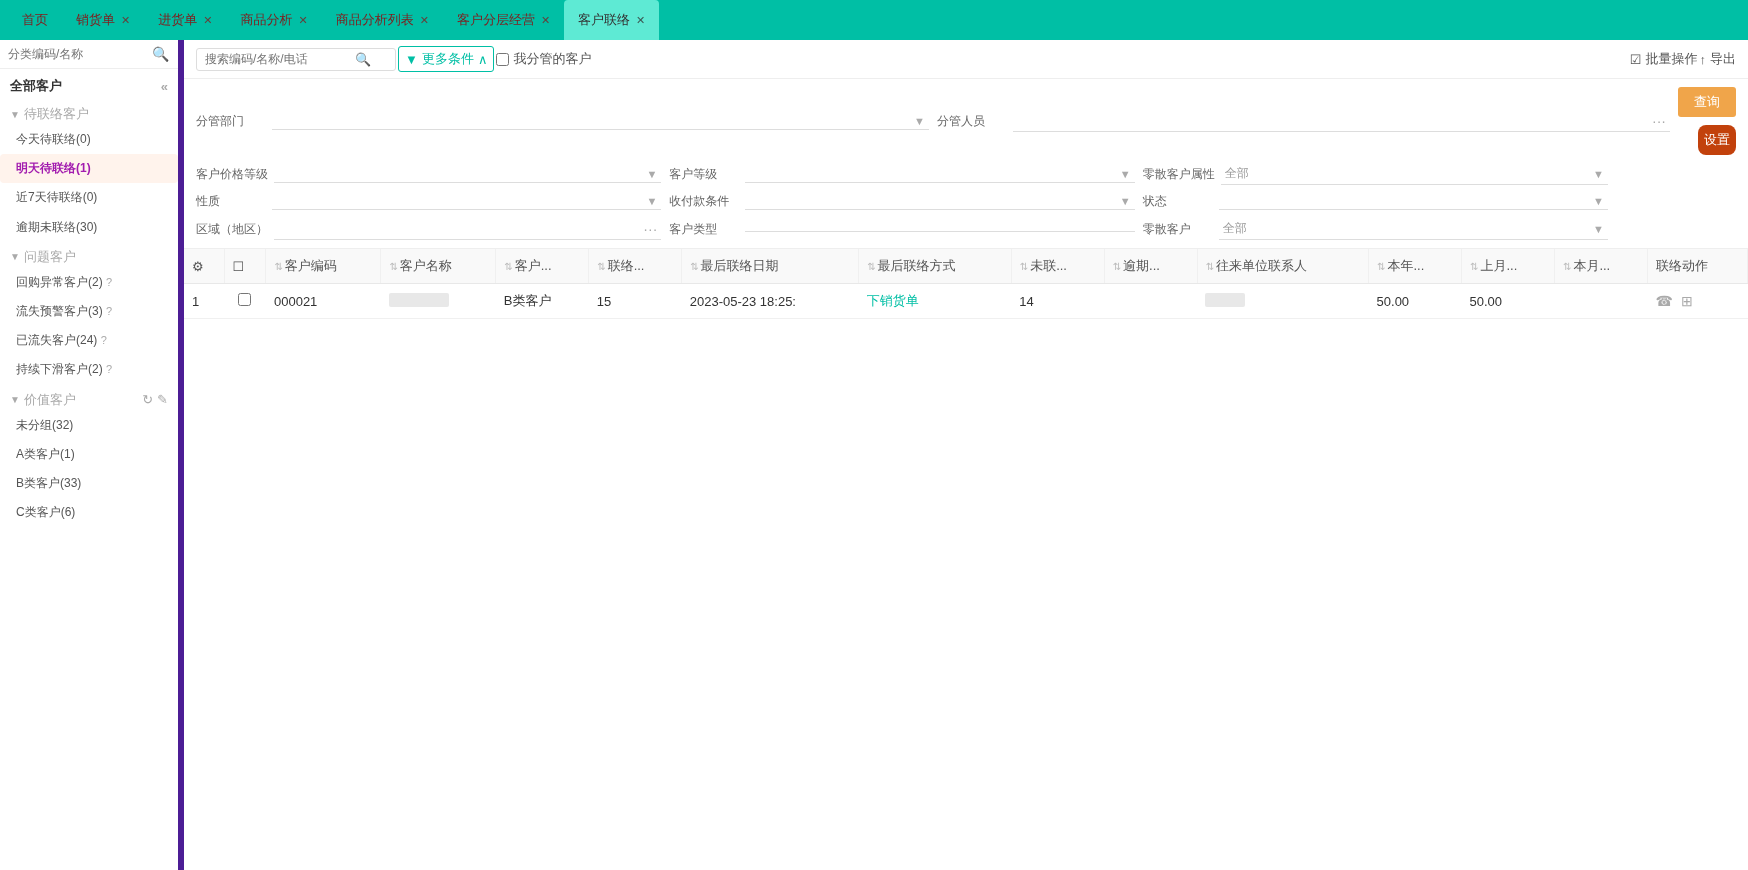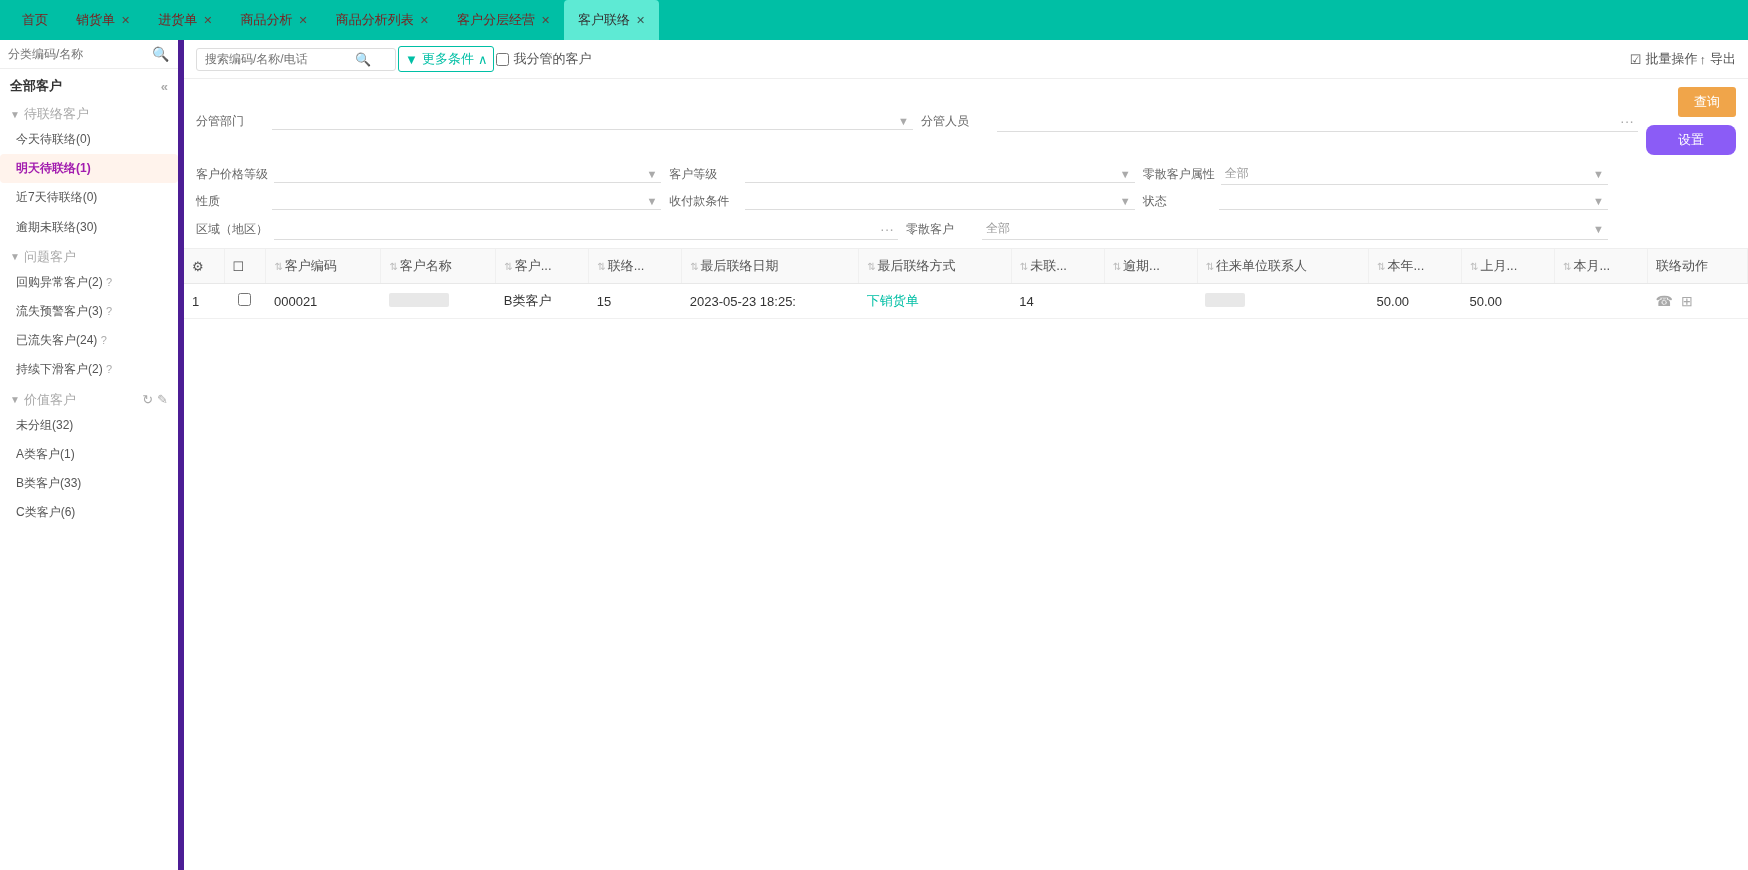--- a/index.html
+++ b/index.html
@@ -184,25 +184,25 @@
     .query-btn {
       background: #f0a54a;
       color: #fff;
       border: none;
       border-radius: 3px;
       padding: 6px 16px;
       cursor: pointer;
       font-size: 13px;
     }
     .settings-btn {
-      background: #8b5cf6;
+      background: #c2410c;
       color: #fff;
       border: none;
       border-radius: 8px;
-      padding: 6px 32px;
+      padding: 6px 6px;
       cursor: pointer;
       font-size: 13px;
       margin-top: 4px;
     }
     .btn-group-right {
       display: flex;
       flex-direction: column;
       align-items: flex-end;
       gap: 4px;
       margin-left: auto;
@@ -437,20 +437,26 @@
         </div>
         <div style="width:120px;"></div>
       </div>
 
       <div class="adv-filter-row">
         <div class="filter-cell">
           <span class="filter-label">区域（地区）</span>
           <div class="filter-select">
             <span class="filter-select-text"></span>
             <span class="filter-dots">···</span>
+          </div>
+        </div>
+        <div class="filter-cell">
+          <span class="filter-label">客户类型</span>
+          <div class="filter-select">
+            <span class="filter-select-text"></span>
           </div>
         </div>
         <div class="filter-cell">
           <span class="filter-label">零散客户</span>
           <div class="filter-select">
             <span class="filter-select-text">全部</span>
             <span class="filter-dropdown-icon">▼</span>
           </div>
         </div>
         <div style="width:120px;"></div>

